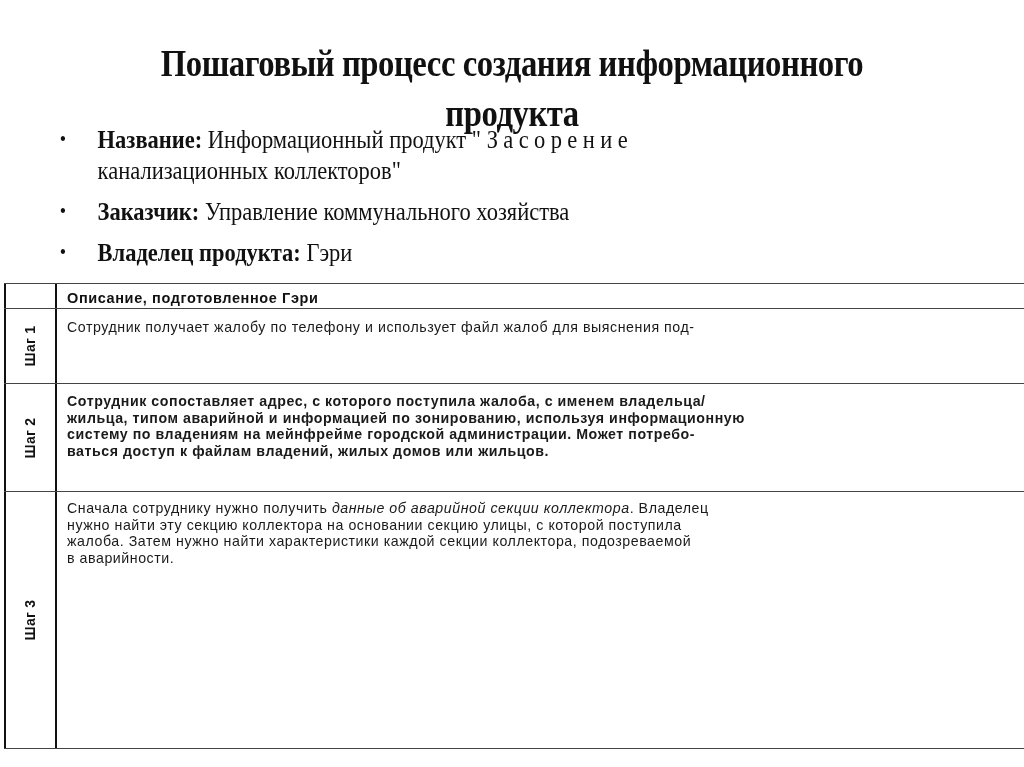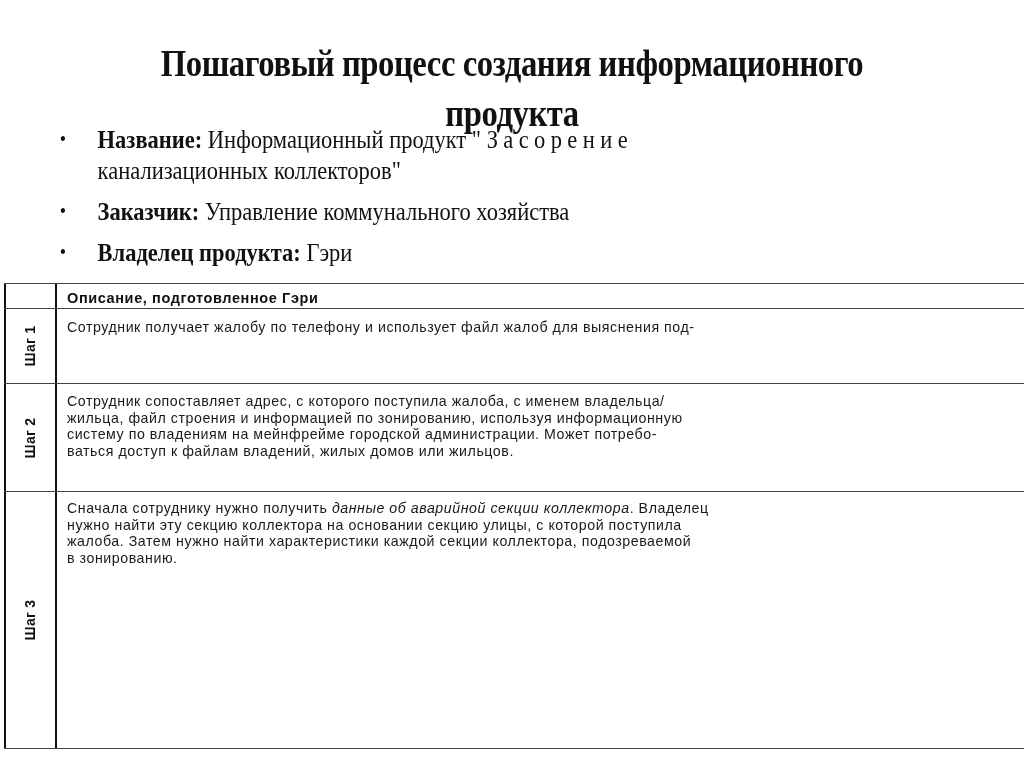--- a/index.html
+++ b/index.html
@@ -164,29 +164,29 @@
   <div class="step-label" style="top:26px;height:74px;">
     <span>Шаг 1</span>
   </div>
   <div class="step-text" style="top:36px;">
     <div>Сотрудник получает жалобу по телефону и использует файл жалоб для выяснения под-</div>
   </div>
 
   <div class="step-label" style="top:101px;height:107px;">
     <span>Шаг 2</span>
   </div>
-  <div class="step-text" style="top:110px;">
+  <div class="step-text" style="top:110px;font-weight:bold;">
     <div>Сотрудник сопоставляет адрес, с которого поступила жалоба, с именем владельца/</div>
-    <div>жильца, файл строения и информацией по зонированию, используя информационную</div>
+    <div>жильца, типом аварийной и информацией по зонированию, используя информационную</div>
     <div>систему по владениям на мейнфрейме городской администрации. Может потребо-</div>
     <div>ваться доступ к файлам владений, жилых домов или жильцов.</div>
   </div>
 
   <div class="step-label" style="top:209px;height:256px;">
     <span>Шаг 3</span>
   </div>
   <div class="step-text" style="top:217px;">
     <div><span>Сначала сотруднику нужно получить </span><em>данные об аварийной секции коллектора</em><span>. Владелец</span></div>
     <div>нужно найти эту секцию коллектора на основании секцию улицы, с которой поступила</div>
     <div>жалоба. Затем нужно найти характеристики каждой секции коллектора, подозреваемой</div>
-    <div>в зонированию.</div>
+    <div>в аварийности.</div>
   </div>
 </div>
 
 </body></html>

